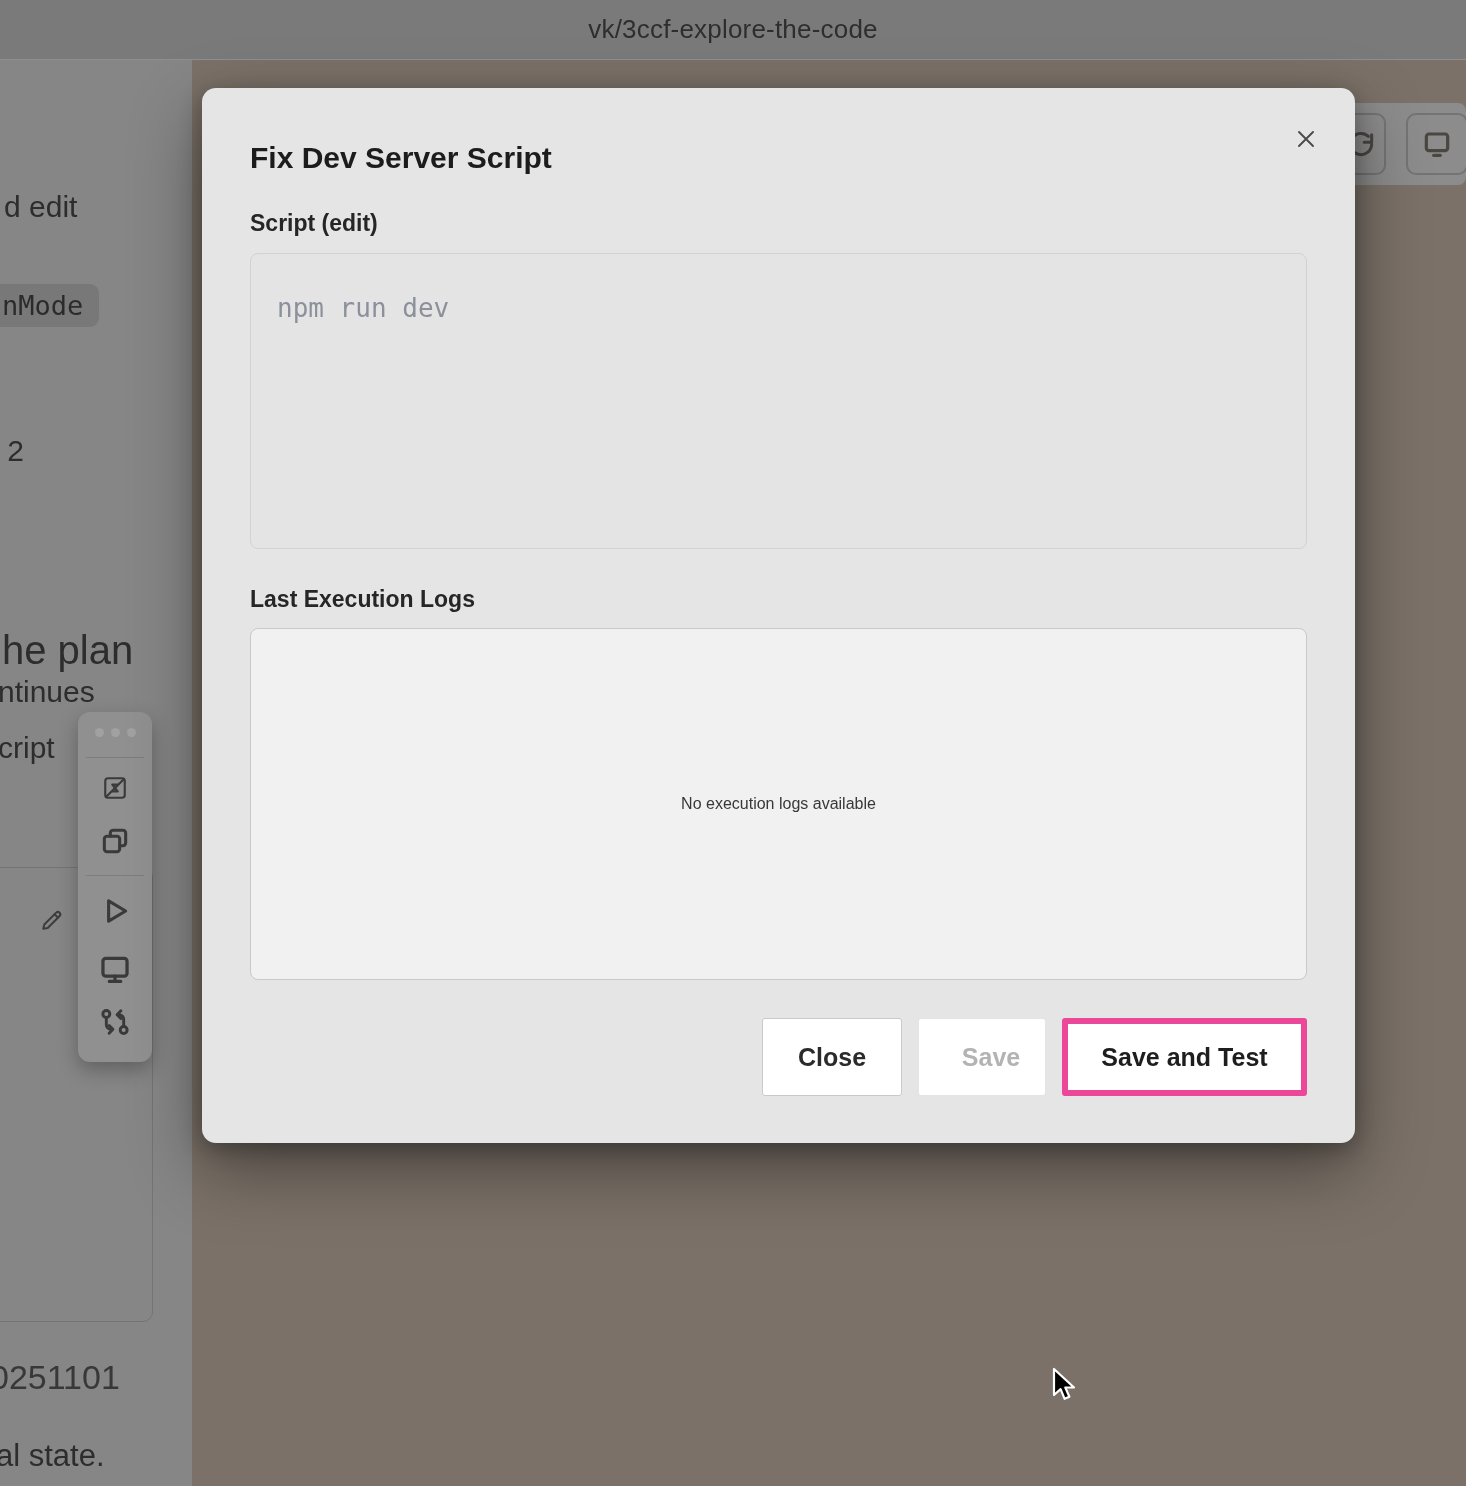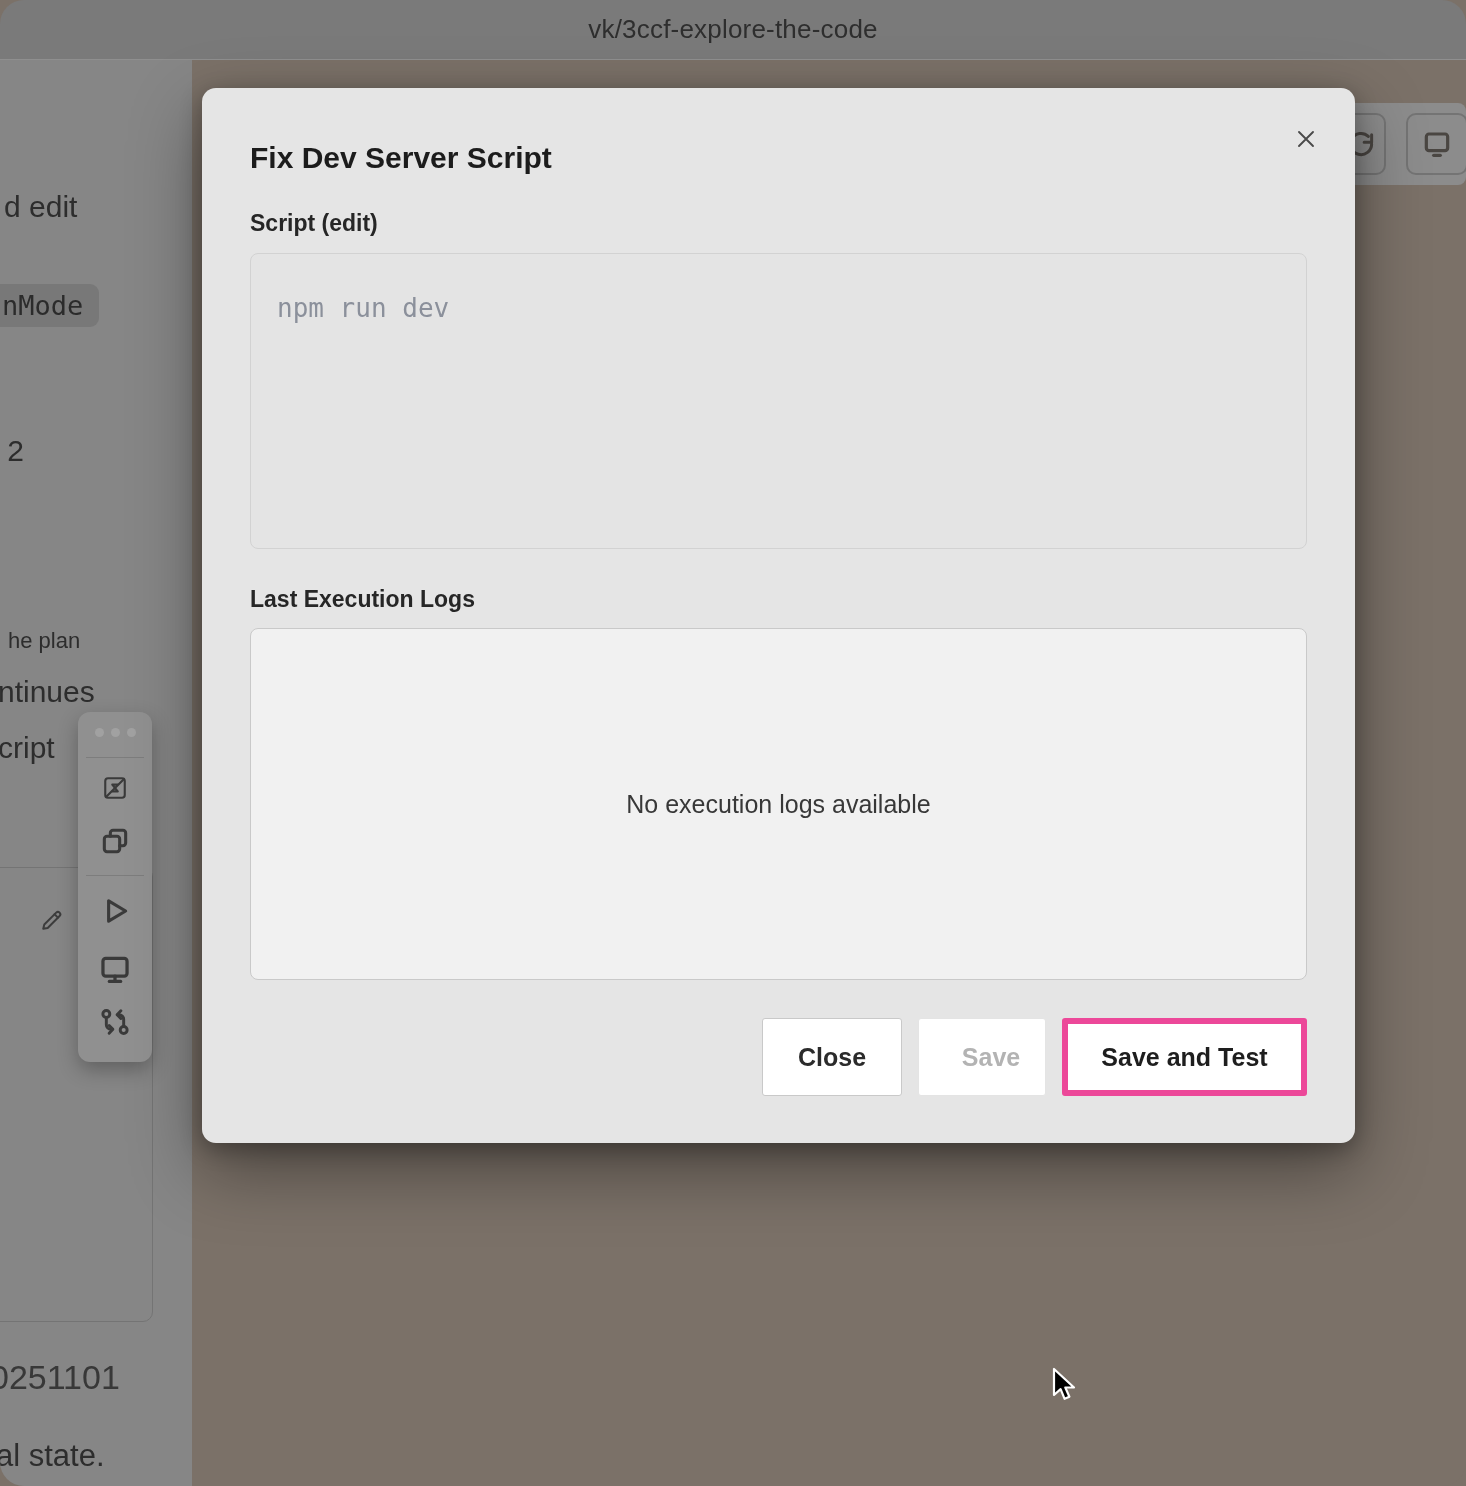--- a/index.html
+++ b/index.html
@@ -1,18 +1,18 @@
 <!DOCTYPE html>
 <html><head>
 <meta charset="utf-8">
 <style>
   * { margin: 0; padding: 0; box-sizing: border-box; }
   html,body { width:1466px; height:1486px; overflow:hidden; }
   body { font-family: "Liberation Sans", sans-serif; background:#7b7168; }
-  .stage { position:relative; width:1466px; height:1486px; overflow:hidden;border-radius:24px; }
+  .stage { position:relative; width:1466px; height:1486px; overflow:hidden; }
 
   
   .titlebar {
     position:absolute; left:0; top:0; width:1466px; height:60px;
     background:#7a7a7a; border-bottom:1px solid rgba(255,255,255,0.16);
     display:flex; align-items:center; justify-content:center; z-index:1;
   }
   .titlebar-title { font-size:26px; color:#2e2e2e; letter-spacing:0.2px; }
 
   .backdrop-sidebar {
@@ -38,21 +38,21 @@
   .strip-btn.refresh { left:136px; width:50px; }
   .strip-btn.monitor { left:206px; width:62px; }
 
   
   .frag { position:absolute; color:#2d2d2d; white-space:nowrap; }
   .frag-agent    { left:4px;   top:130px;  font-size:30px; }
   .frag-badge    { position:absolute; left:-14px; top:224px; height:43px; line-height:43px;
                    padding:0 16px; border-radius:9px; background:#787878;
                    font-family:"DejaVu Sans Mono", monospace; font-size:27px; color:#2b2b2b; }
   .frag-version  { left:-16px; top:374px;  font-size:30px; }
-  .frag-plan     { left:8px;   top:568px;  font-size:22px; }
+  .frag-plan     { left:2px;   top:568px;  font-size:40px; }
   .frag-continues{ left:-2px;  top:615px;  font-size:30px; }
   .frag-script   { left:-2px;  top:671px;  font-size:30px; }
   .frag-runid    { left:-10px; top:1298px; font-size:34px; color:#383838; }
   .frag-state    { left:-4px;  top:1378px; font-size:31px; }
 
   .sidebar-panel {
     position:absolute; left:-28px; top:807px; width:181px; height:455px;
     border:1px solid #747474; border-radius:10px;
   }
   .pencil-wrap { position:absolute; left:38px; top:846px; width:28px; height:28px; }
@@ -92,21 +92,21 @@
     padding:39px 26px; resize:none; outline:none;
     font-family:"DejaVu Sans Mono", monospace; font-size:26px; color:#3a3f48;
   }
   .script-textarea::placeholder { color:#8b909b; }
   .logs-label { margin-top:36px; }
   .logs-box {
     margin-top:15px; width:1057px; height:352px;
     background:#f1f1f1; border:1px solid #c9c9c9; border-radius:8px;
     display:flex; align-items:center; justify-content:center;
   }
-  .logs-empty { font-size:25px; color:#383838; }
+  .logs-empty { font-size:16px; color:#383838; }
   .modal-footer {
     margin-top:38px; display:flex; justify-content:flex-end; gap:16px;
   }
   .btn {
     height:78px; background:#ffffff; border-radius:3px;
     font-family:"Liberation Sans", sans-serif; font-size:25px; font-weight:600;
     display:flex; align-items:center; justify-content:center; cursor:pointer;
   }
   .btn-close { width:140px; border:1px solid #c9c9c9; color:#2b2b2b; }
   .btn-save  { width:128px; border:1px solid #e4e4e4; color:#b3b3b3; cursor:default;padding-left:18px; }

